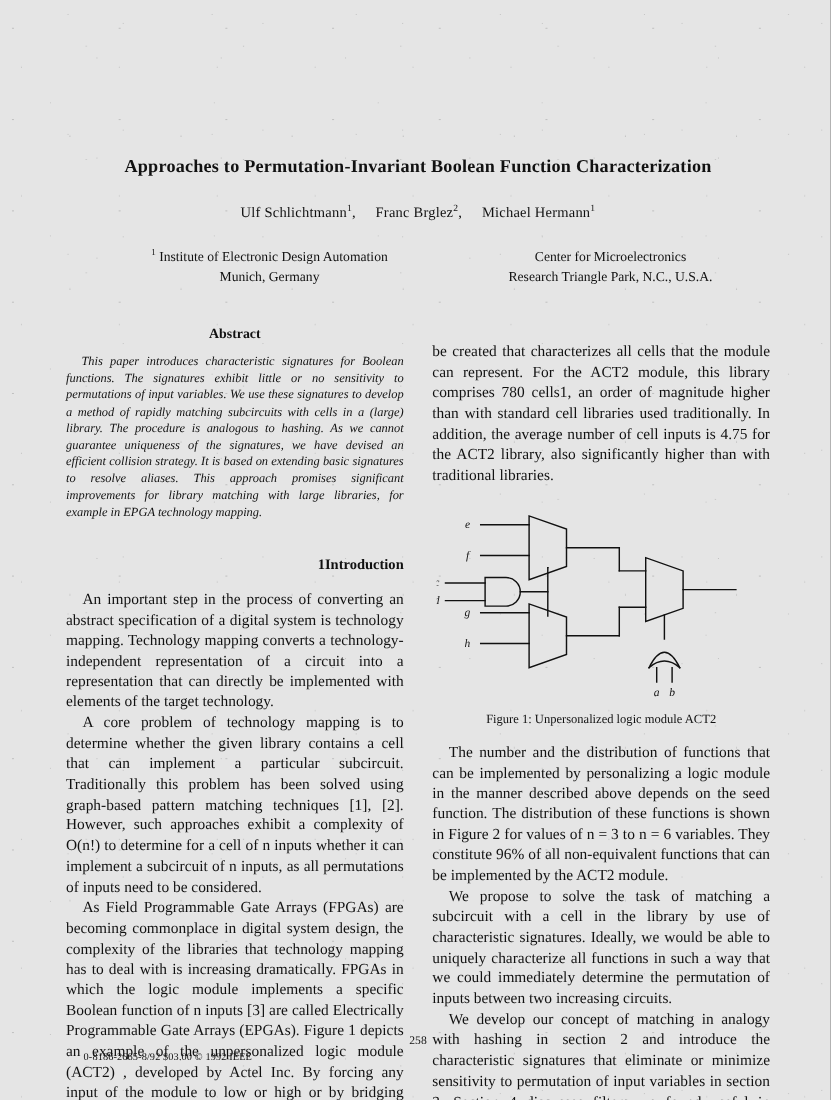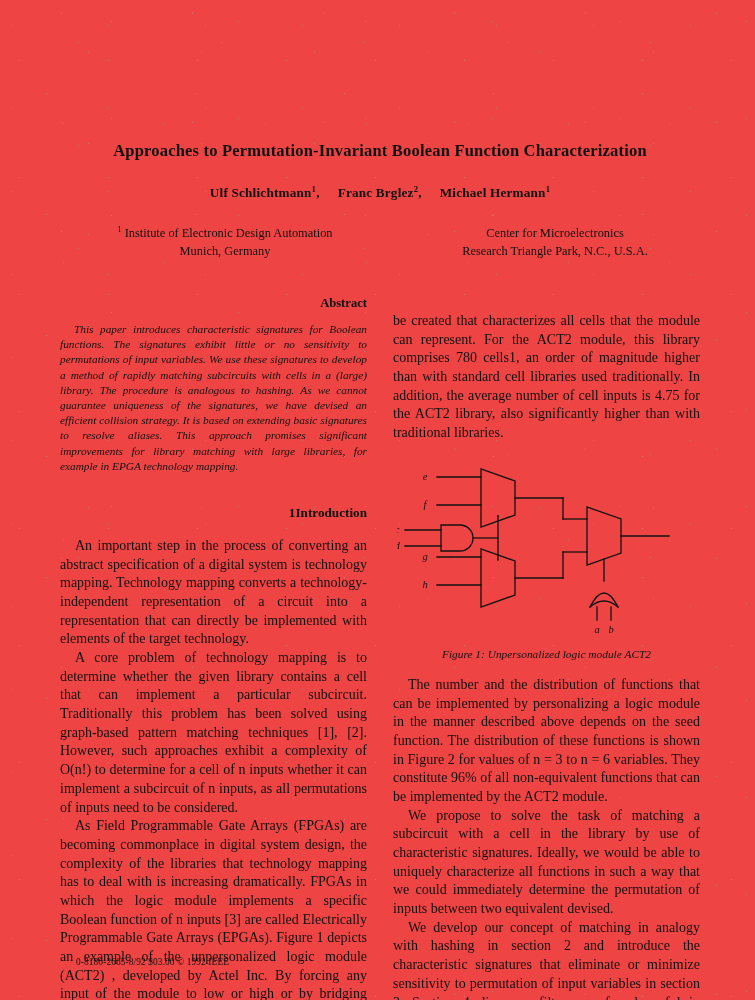--- a/index.html
+++ b/index.html
@@ -4,21 +4,21 @@
 <style>
   html, body {
     margin: 0;
     padding: 0;
     background: #8a8a8a;
   }
   .page {
     position: relative;
     width: 755px;
     height: 1000px;
-    background: #ef4444;
+    background: #e5e5e5;
     overflow: hidden;
     font-family: "Liberation Serif", "DejaVu Serif", serif;
     color: #111;
     box-sizing: border-box;
   }
   
   .scan-noise {
     position: absolute;
     inset: 0;
     pointer-events: none;
@@ -48,49 +48,48 @@
   .paper-title {
     font-size: 16.5px;
     font-weight: bold;
     line-height: 1.38;
     letter-spacing: .2px;
   }
   .authors {
     margin-top: 22px;
     font-size: 13.2px;
     letter-spacing: .2px;
-    font-weight: bold;
   }
   .authors .sep { display: inline-block; width: 18px; }
   sup { font-size: .66em; vertical-align: super; line-height: 0; }
 
   .affils {
     margin-top: 24px;
     display: flex;
-    justify-content: space-between;
+    justify-content: flex-end;
     font-size: 12.4px;
     line-height: 1.45;
   }
   .affil { text-align: center; }
   .affil.left  { width: 330px; }
   .affil.right { width: 290px; }
 
   
   .columns {
     position: absolute;
     top: 296px;
     left: 0;
     width: 640px;
     display: flex;
     gap: 26px;
   }
   .col { width: 307px; }
 
   .abstract-head {
-    text-align: right;
+    text-align: center;
     font-weight: bold;
     font-size: 12.6px;
     margin-bottom: 11px;
   }
   .abstract-body {
     font-style: italic;
     font-size: 11.3px;
     line-height: 1.345;
     text-align: justify;
   }
@@ -113,21 +112,20 @@
   .body-text p { margin: 0; text-indent: 15px; }
   .body-text p.noindent { text-indent: 0; }
 
   
   .figure { margin: 14px 0 12px 0; }
   .figure svg { display: block; margin: 0 auto; }
   .fig-caption {
     margin-top: 11px;
     text-align: center;
     font-size: 11.4px;
-    font-style: italic;
   }
 
   
   .footnote-wrap { margin-top: 10px; }
   .footnote-rule {
     width: 108px;
     height: 0;
     border-top: 1px solid #222;
     margin-bottom: 4px;
   }
@@ -255,26 +253,27 @@
               <text x="28" y="131">h</text>
               <text x="200" y="176">a</text>
               <text x="214" y="176">b</text>
             </g>
           </svg>
           <div class="fig-caption">Figure 1: Unpersonalized logic module ACT2</div>
         </div>
 
         <div class="body-text">
           <p>The number and the distribution of functions that can be implemented by personalizing a logic module in the manner described above depends on the seed function. The distribution of these functions is shown in Figure 2 for values of n = 3 to n = 6 variables. They constitute 96% of all non-equivalent functions that can be implemented by the ACT2 module.</p>
-          <p>We propose to solve the task of matching a subcircuit with a cell in the library by use of characteristic signatures. Ideally, we would be able to uniquely characterize all functions in such a way that we could immediately determine the permutation of inputs between two equivalent devised.</p>
+          <p>We propose to solve the task of matching a subcircuit with a cell in the library by use of characteristic signatures. Ideally, we would be able to uniquely characterize all functions in such a way that we could immediately determine the permutation of inputs between two increasing circuits.</p>
           <p>We develop our concept of matching in analogy with hashing in section 2 and introduce the characteristic signatures that eliminate or minimize sensitivity to permutation of input variables in section 3. Section 4 discusses filters we found useful in improving the matching of variables before applying the equivalence verification. Section 5 summarizes experimental</p>
         </div>
 
         <div class="footnote-wrap">
           <div class="footnote-rule"></div>
           <div class="footnote"><sup>1</sup><span>This figure excludes trivial functions that evaluate to constant 0 or 1</span></div>
         </div>
       </div>
     </div>
 
+    <div class="page-number">258</div>
     <div class="copyright">0-8186-2665-8/92 $03.00 © 1992 IEEE</div>
   </div>
 </div>
 
 </body></html>

